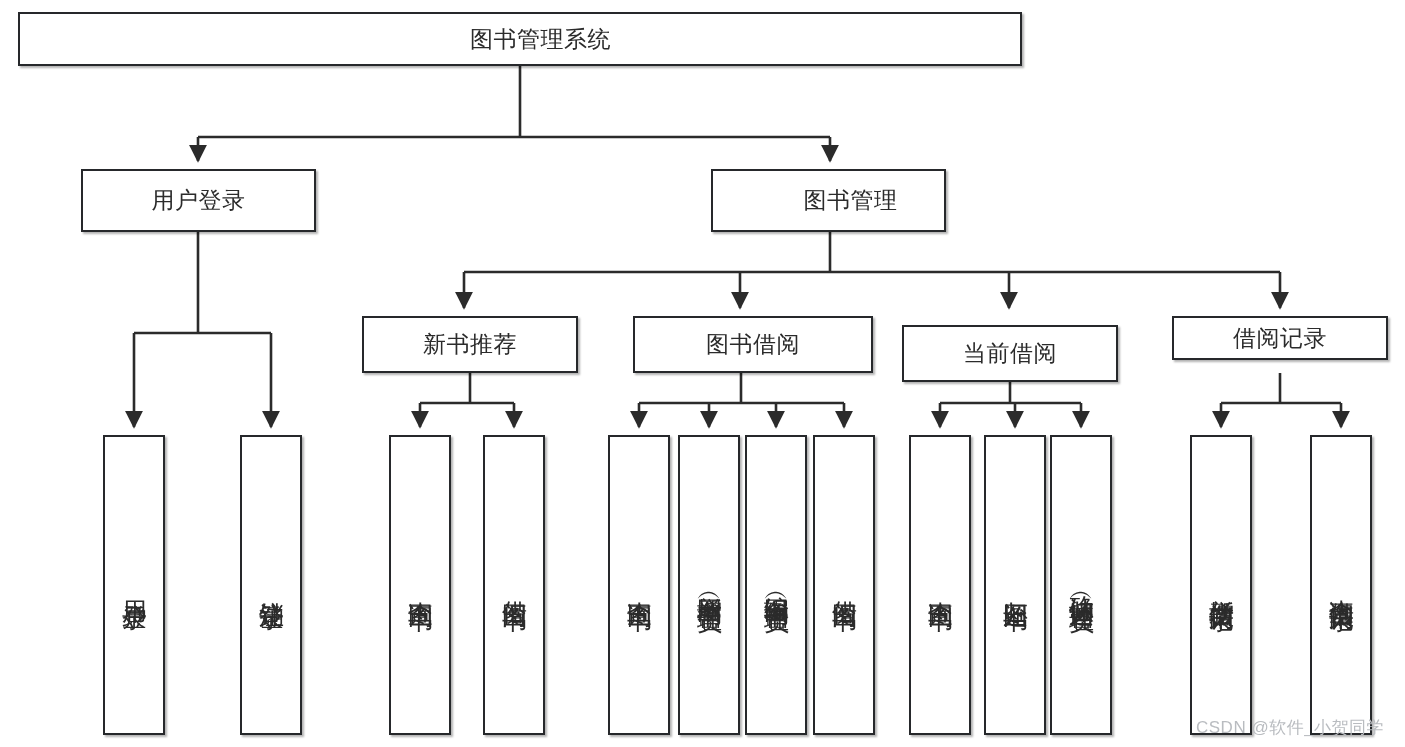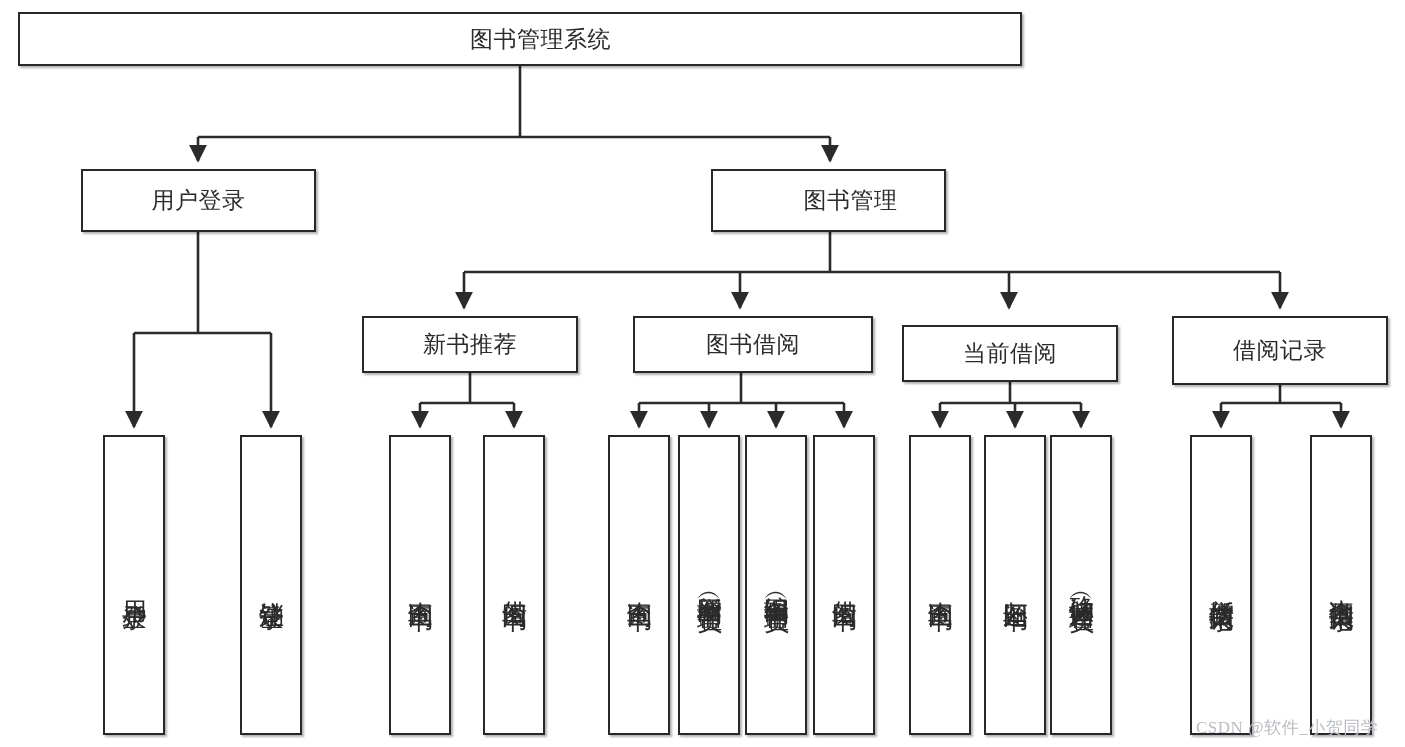--- a/index.html
+++ b/index.html
@@ -57,21 +57,21 @@
     letter-spacing: 2px;
     white-space: nowrap;
     text-align: center;
   }
   .watermark {
     position: absolute;
     font-size: 17px;
     color: #b9bcc0;
     white-space: nowrap;
     letter-spacing: 0.5px;
-    font-family: Liberation Serif, serif;
+    font-family: Liberation Sans, sans-serif;
   }
 </style>
 </head>
 <body>
 
 <div id="canvas">
 
   <svg id="wires" viewBox="0 0 1405 747" xmlns="http://www.w3.org/2000/svg">
     <defs>
       <marker id="arrow" viewBox="0 0 10 10" refX="9" refY="5" markerWidth="7" markerHeight="7" orient="auto-start-reverse">
@@ -135,21 +135,21 @@
       </div>
       <div class="node horiz" style="left: 362px; top: 316px; width: 216px; height: 57px;">
         <span class="node-label">新书推荐</span>
       </div>
       <div class="node horiz" style="left: 633px; top: 316px; width: 240px; height: 57px;">
         <span class="node-label">图书借阅</span>
       </div>
       <div class="node horiz" style="left: 902px; top: 325px; width: 216px; height: 57px;">
         <span class="node-label">当前借阅</span>
       </div>
-      <div class="node horiz" style="left: 1172px; top: 316px; width: 216px; height: 69px;">
+      <div class="node horiz" style="left: 1172px; top: 316px; width: 216px; height: 44px;">
         <span class="node-label">借阅记录</span>
       </div>
       <div class="node vert" style="left: 103px; top: 435px; width: 62px; height: 300px;">
         <span class="node-label">用户登录</span>
       </div>
       <div class="node vert" style="left: 240px; top: 435px; width: 62px; height: 300px;">
         <span class="node-label">注销登录</span>
       </div>
       <div class="node vert" style="left: 389px; top: 435px; width: 62px; height: 300px;">
         <span class="node-label">查询图书</span>

